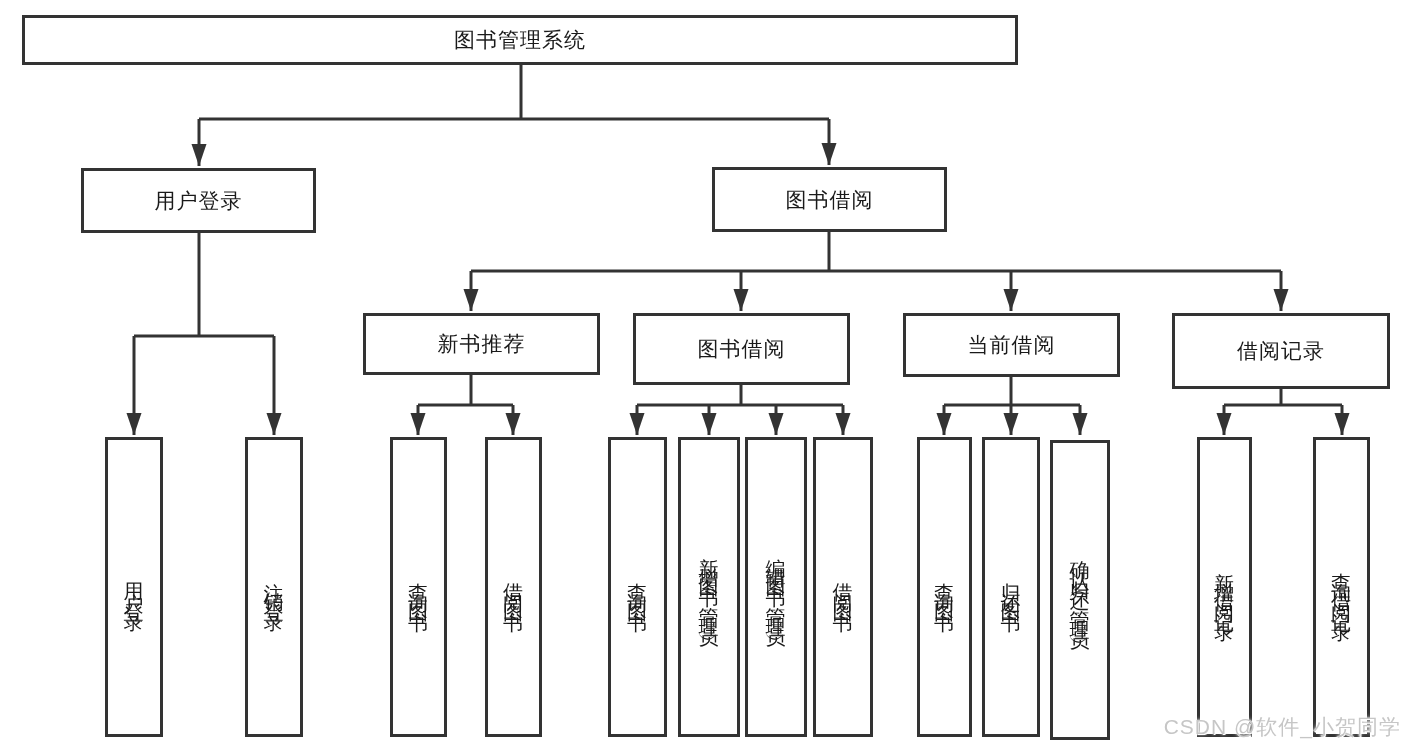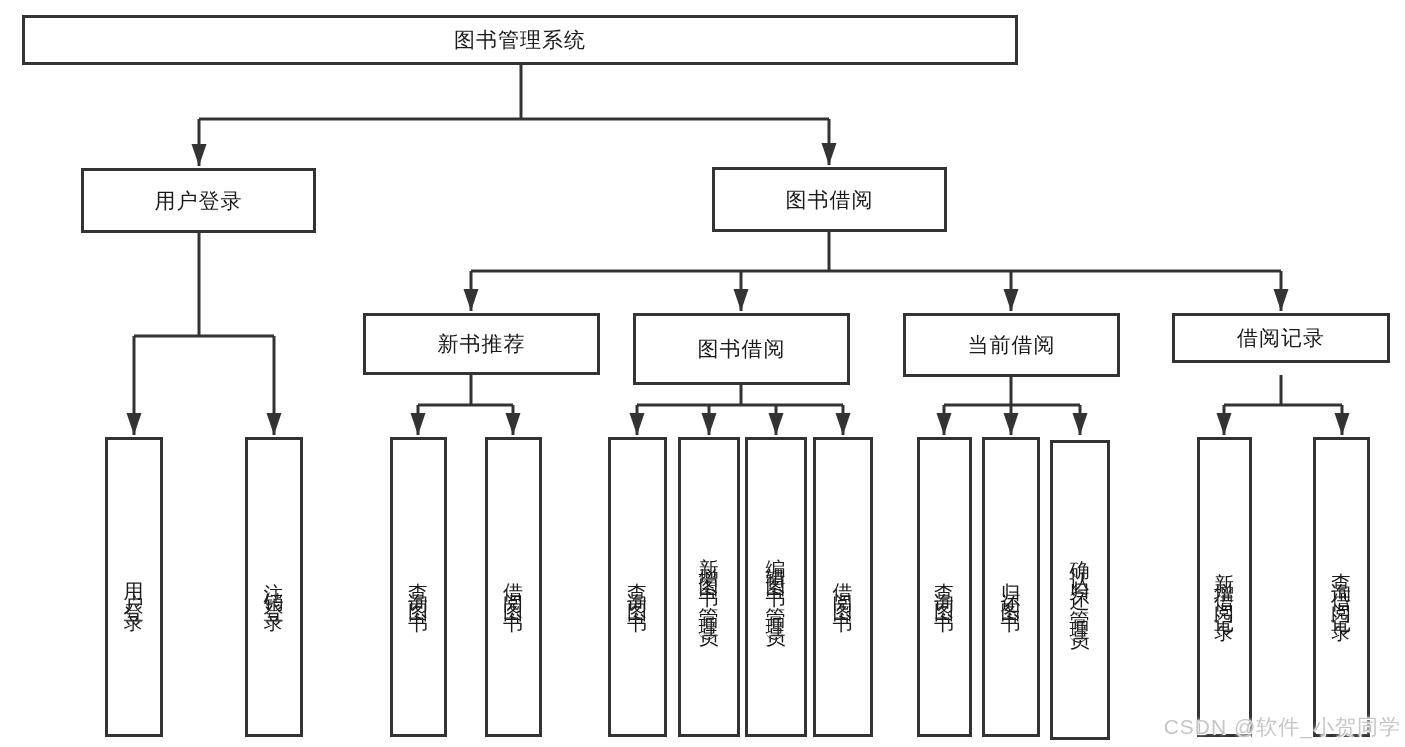--- a/index.html
+++ b/index.html
@@ -94,21 +94,21 @@
 
   <div class="box h" style="left:363px;top:313px;width:237px;height:62px">
     <span>新书推荐</span>
   </div>
   <div class="box h" style="left:633px;top:313px;width:217px;height:72px">
     <span>图书借阅</span>
   </div>
   <div class="box h" style="left:903px;top:313px;width:217px;height:64px">
     <span>当前借阅</span>
   </div>
-  <div class="box h" style="left:1172px;top:313px;width:218px;height:50px">
+  <div class="box h" style="left:1172px;top:313px;width:218px;height:76px">
     <span>借阅记录</span>
   </div>
 
   <div class="box v" style="left:105px;top:437px;width:58px;height:300px">
     <span>用户登录</span>
   </div>
   <div class="box v" style="left:245px;top:437px;width:58px;height:300px">
     <span>注销登录</span>
   </div>
 

